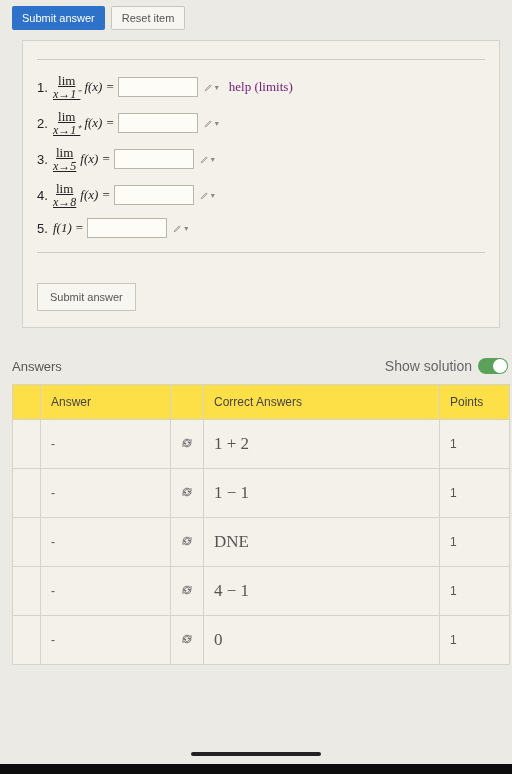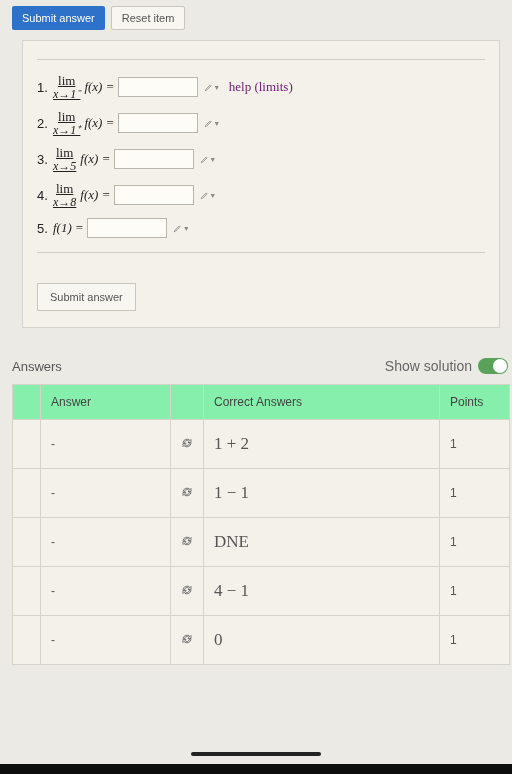--- a/index.html
+++ b/index.html
@@ -141,21 +141,21 @@
     font-size: 12px;
   }
   table.answers th, table.answers td {
     border: 1px solid #d6d3ca;
     text-align: left;
     color: #555;
   }
   table.answers th {
     font-weight: normal;
     padding: 10px 10px;
-    background: #86efac;
+    background: #fde047;
     color: #444;
   }
   table.answers td { padding: 14px 10px; }
   .col-blank { width: 28px; }
   .col-ans { width: 130px; }
   .col-icon { width: 28px; text-align: center !important; }
   .col-correct { }
   .col-pts { width: 70px; }
   .recycle svg { width: 12px; height: 12px; color: #777; }
   .mathserif { font-family: "Times New Roman", serif; font-size: 17px; }

